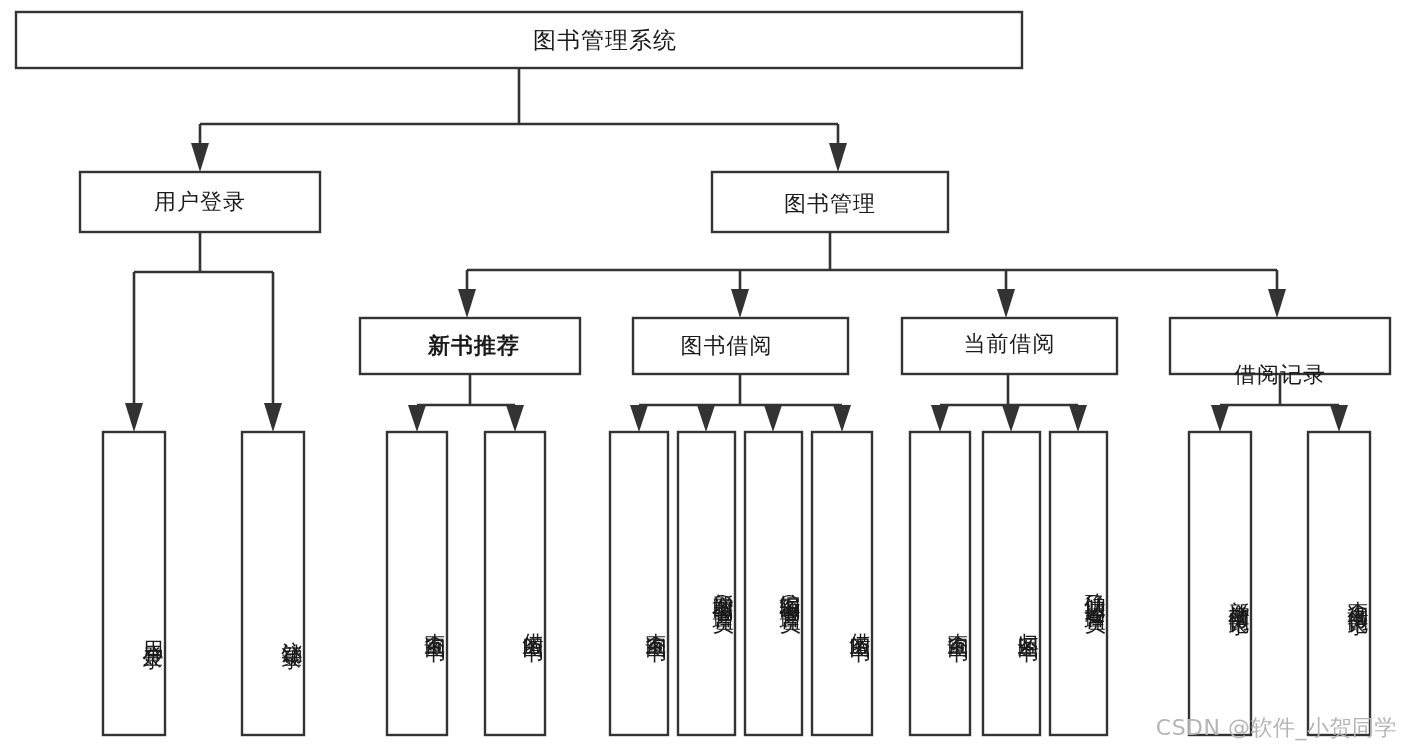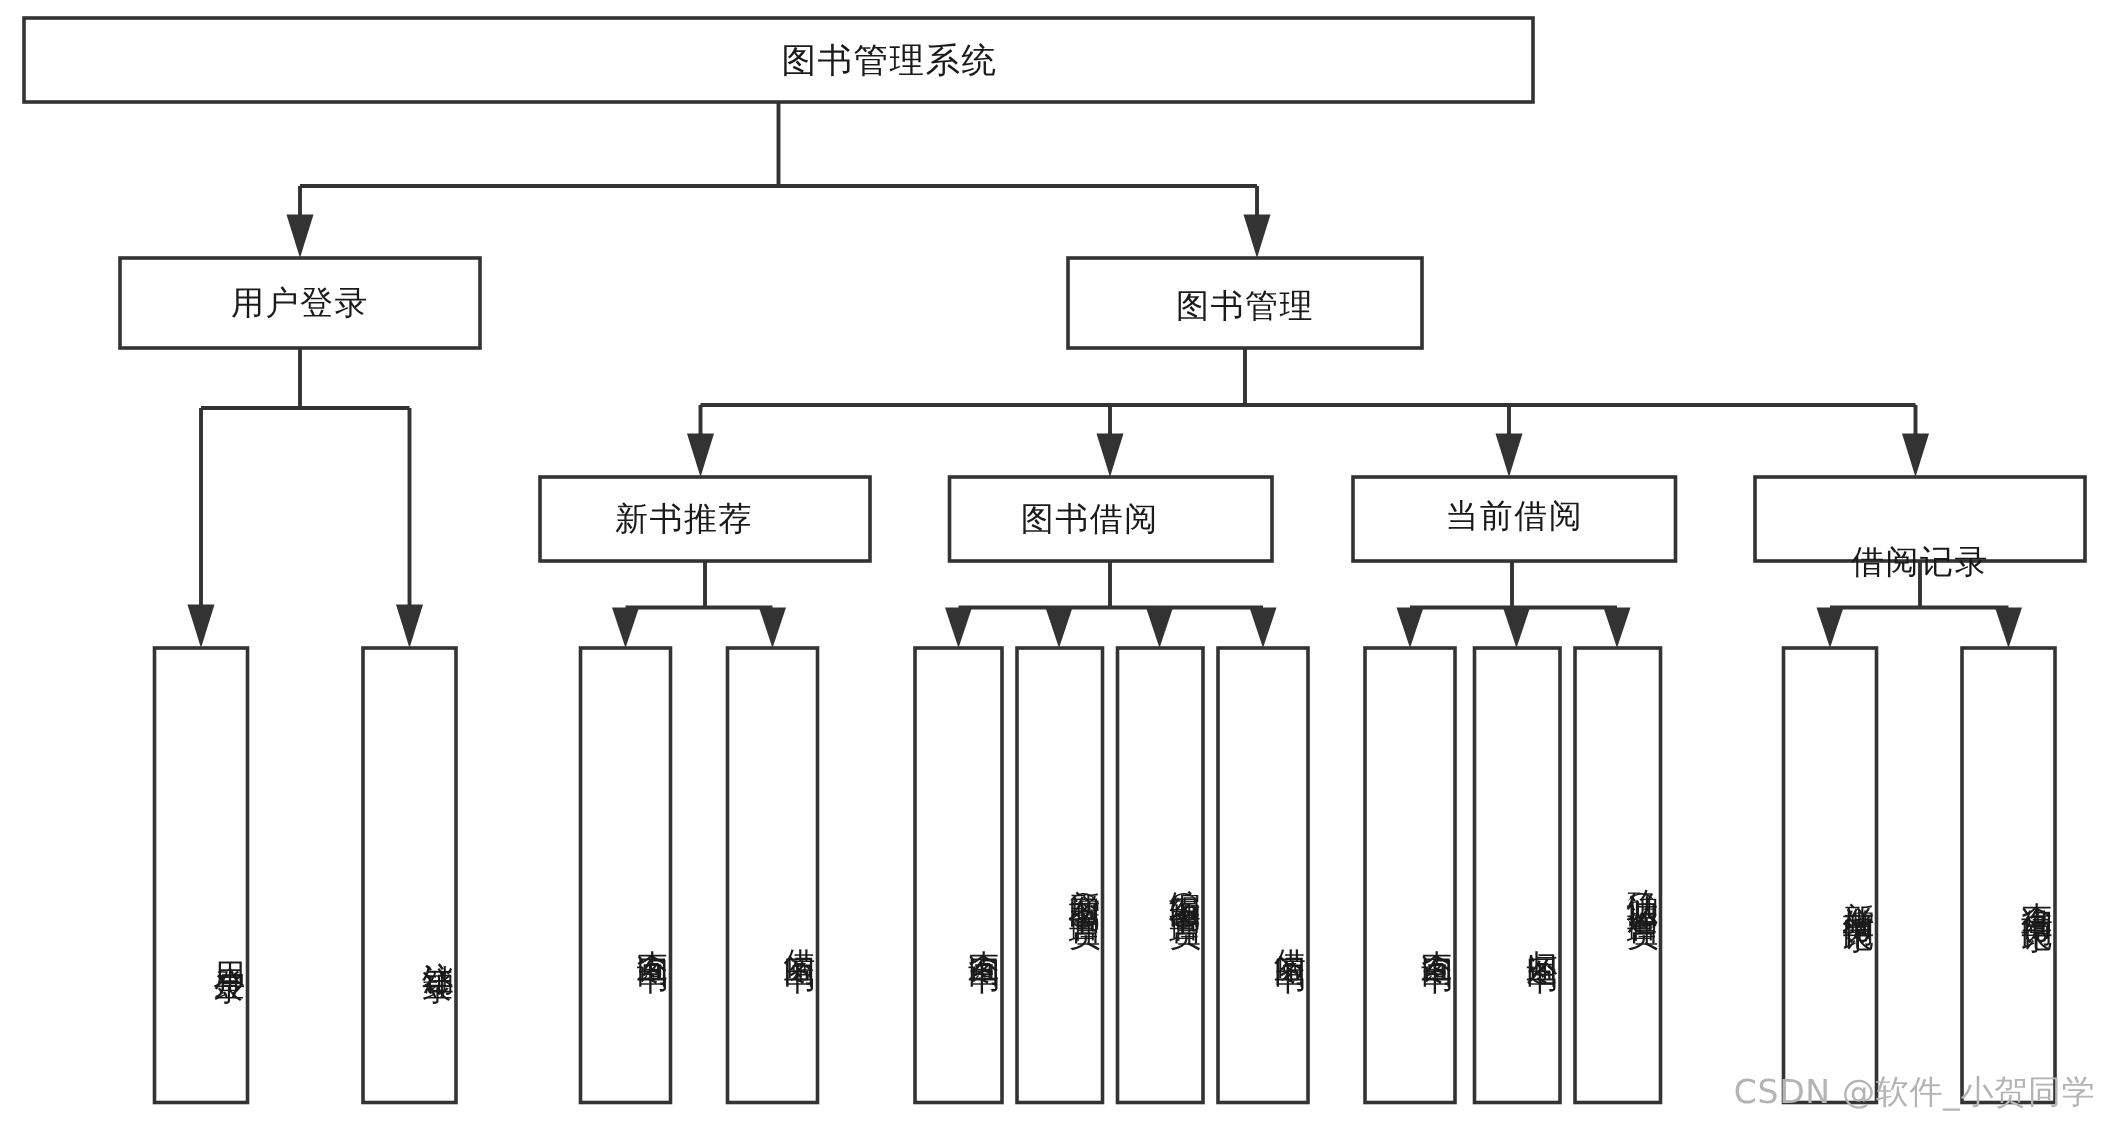--- a/index.html
+++ b/index.html
@@ -169,26 +169,26 @@
     <rect class="node-rect" x="678" y="432" width="57" height="303"></rect>
     <rect class="node-rect" x="745" y="432" width="57" height="303"></rect>
     <rect class="node-rect" x="812" y="432" width="60" height="303"></rect>
     <rect class="node-rect" x="910" y="432" width="60" height="303"></rect>
     <rect class="node-rect" x="983" y="432" width="57" height="303"></rect>
     <rect class="node-rect" x="1050" y="432" width="57" height="303"></rect>
     <rect class="node-rect" x="1189" y="432" width="62" height="303"></rect>
     <rect class="node-rect" x="1308" y="432" width="62" height="303"></rect>
   </svg>
 
-  <div class="hlabel-wrap title-label" style="left:4px; top:12px; width:1178px; height:56px;">图书管理系统</div>
+  <div class="hlabel-wrap title-label" style="left:16px; top:12px; width:1178px; height:56px;">图书管理系统</div>
 
   <div class="hlabel-wrap" style="left:80px; top:172px; width:240px; height:60px;">用户登录</div>
   <div class="hlabel-wrap" style="left:712px; top:172px; width:236px; height:64px;">图书管理</div>
 
-  <div class="hlabel-wrap" style="left:346px; top:318px; width:220px; height:56px;">新书推荐</div>
+  <div class="hlabel-wrap" style="left:364px; top:318px; width:220px; height:56px;font-weight:bold;">新书推荐</div>
   <div class="hlabel-wrap" style="left:633px; top:318px; width:187px; height:56px;">图书借阅</div>
   <div class="hlabel-wrap" style="left:902px; top:318px; width:215px; height:52px;">当前借阅</div>
   <div class="hlabel-wrap" style="left:1170px; top:318px; width:220px; height:56px;margin-top:29px;">借阅记录</div>
 
   <div class="vlabel-wrap" style="left:103px; top:530px; width:62px; height:200px;">用户登录</div>
   <div class="vlabel-wrap" style="left:242px; top:530px; width:62px; height:200px;">注销登录</div>
   <div class="vlabel-wrap" style="left:387px; top:512px; width:60px; height:220px;">查询图书</div>
   <div class="vlabel-wrap" style="left:485px; top:512px; width:60px; height:220px;">借阅图书</div>
   <div class="vlabel-wrap" style="left:610px; top:512px; width:58px; height:220px;">查询图书</div>
   <div class="vlabel-wrap" style="left:678px; top:444px; width:57px; height:290px;">新增图书（管理员）</div>

